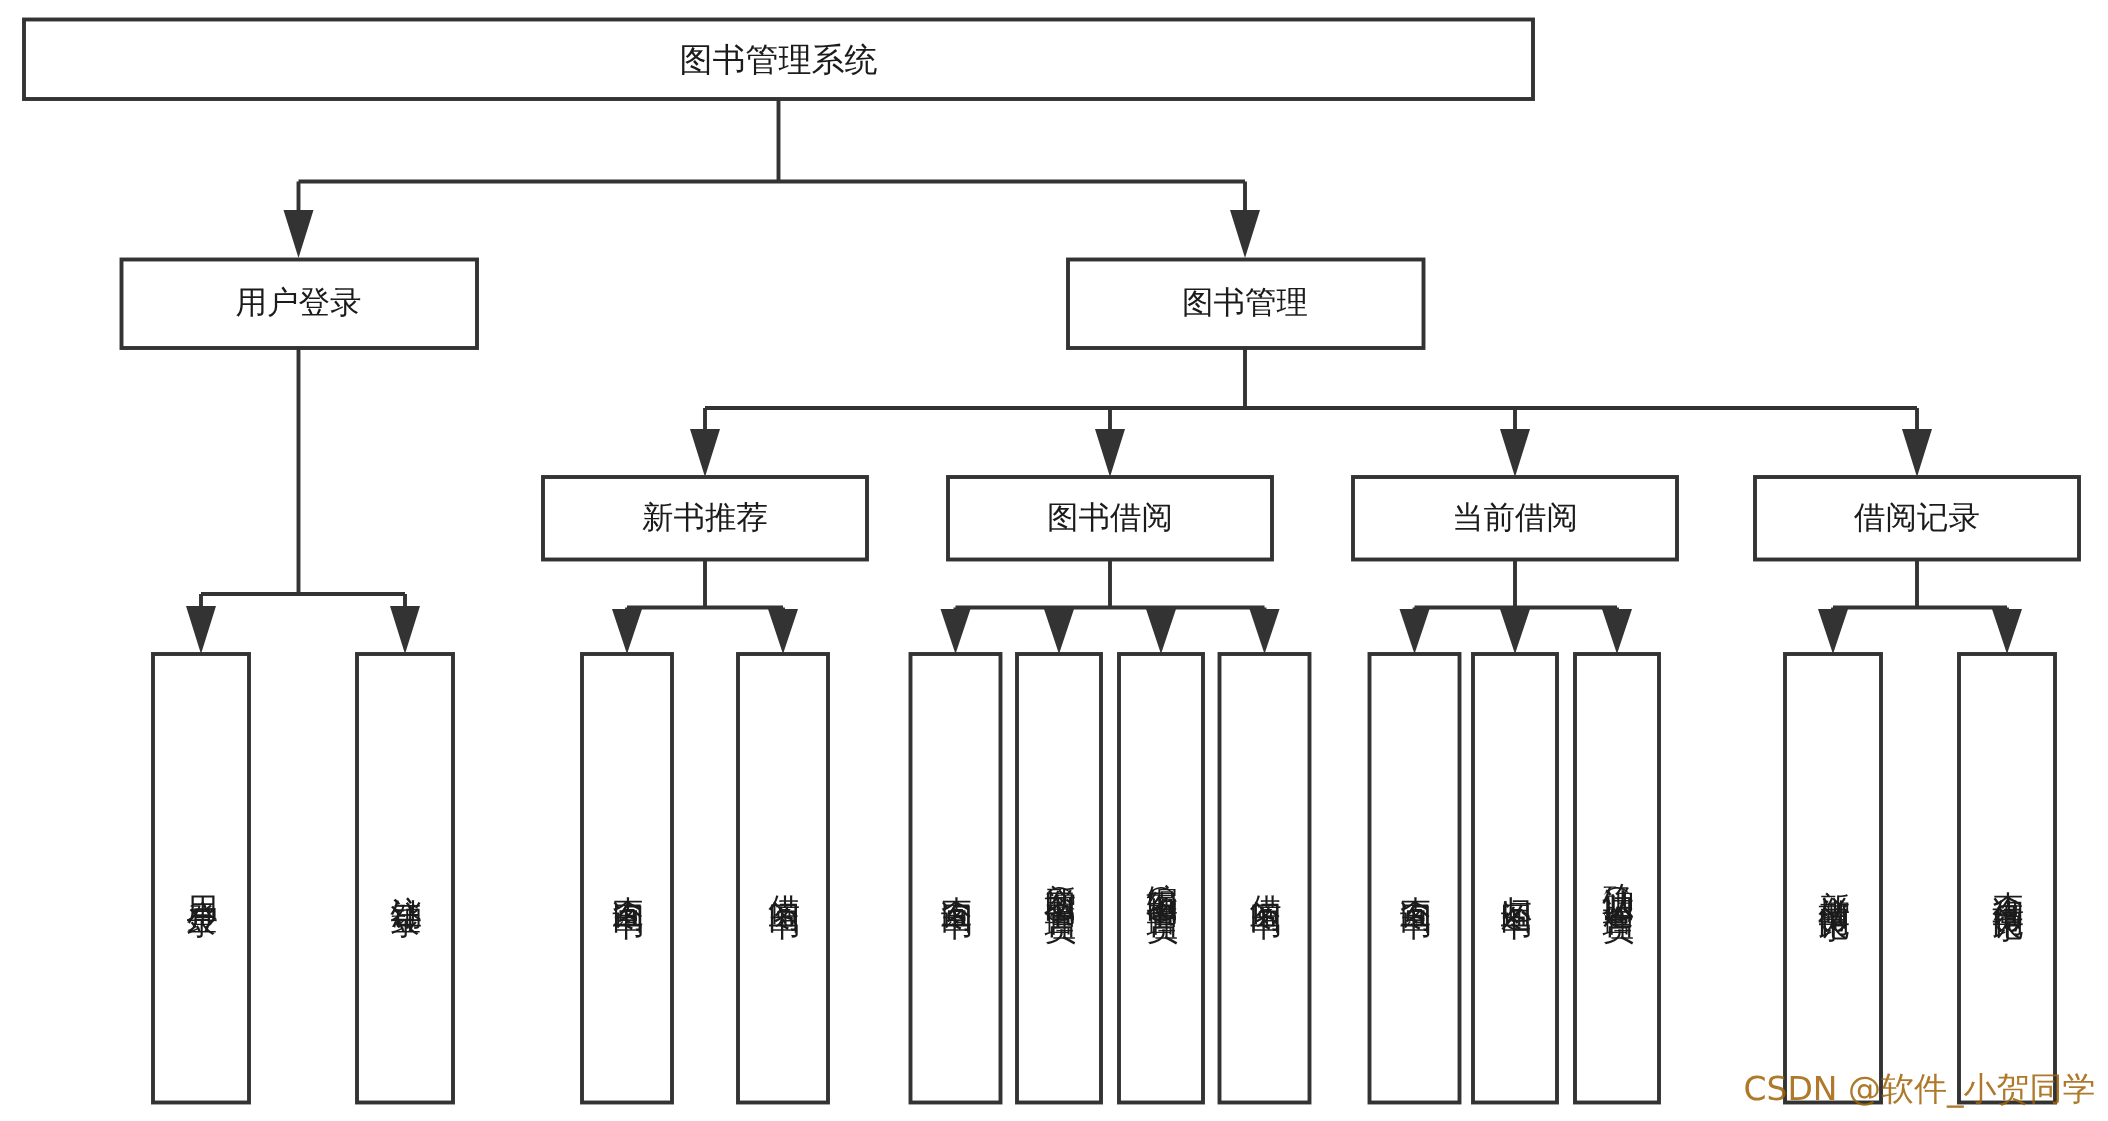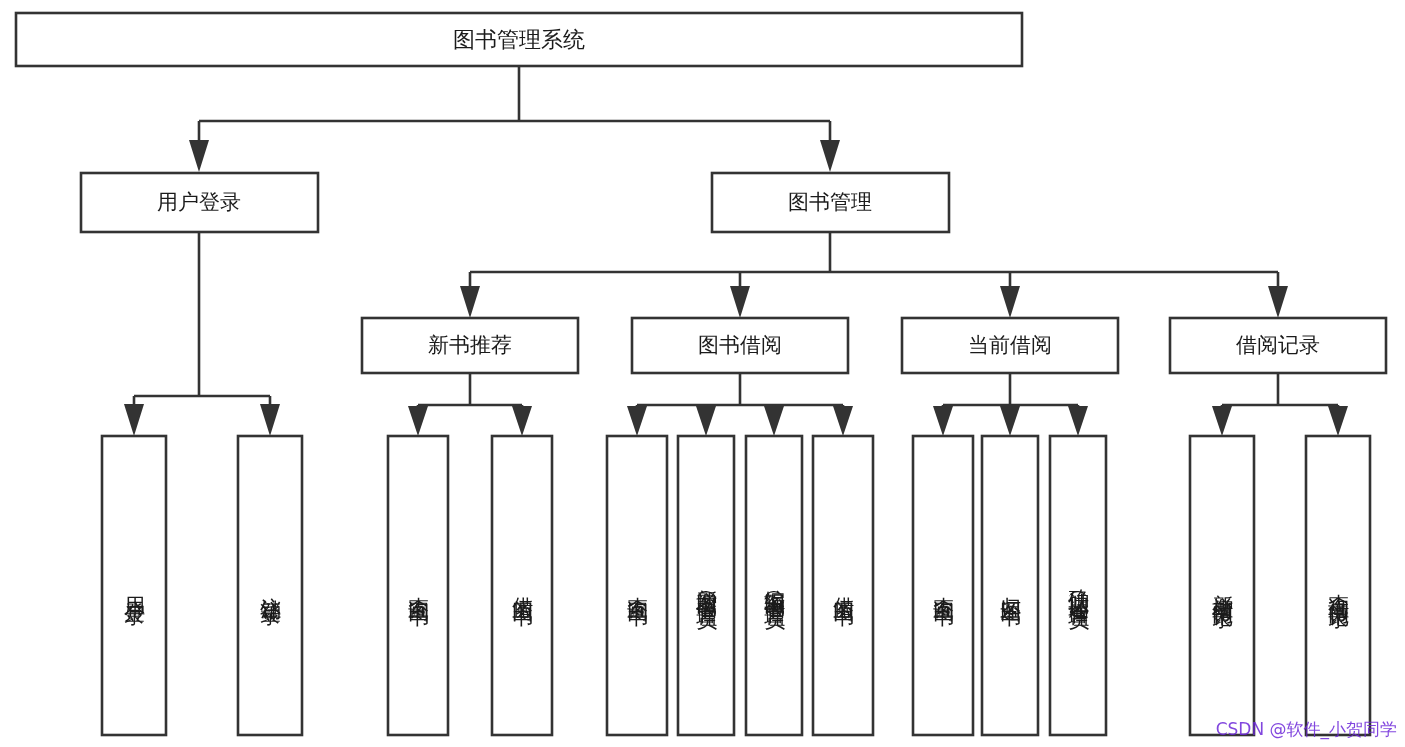--- a/index.html
+++ b/index.html
@@ -64,22 +64,22 @@
     letter-spacing: 3px;
     color: #1b1b1b;
     white-space: nowrap;
     pointer-events: none;
   }
   #watermark {
     position: absolute;
     right: 8px;
     bottom: 6px;
     font-family: "DejaVu Sans", "Liberation Sans", sans-serif;
-    font-size: 17px;
-    color: #6d28d9;
+    font-size: 22px;
+    color: #a16207;
     opacity: 0.85;
     white-space: nowrap;
   }
 </style>
 </head>
 <body>
 
 <div id="diagram-root">
 
   <svg id="tree-svg" viewBox="0 0 1405 747">

